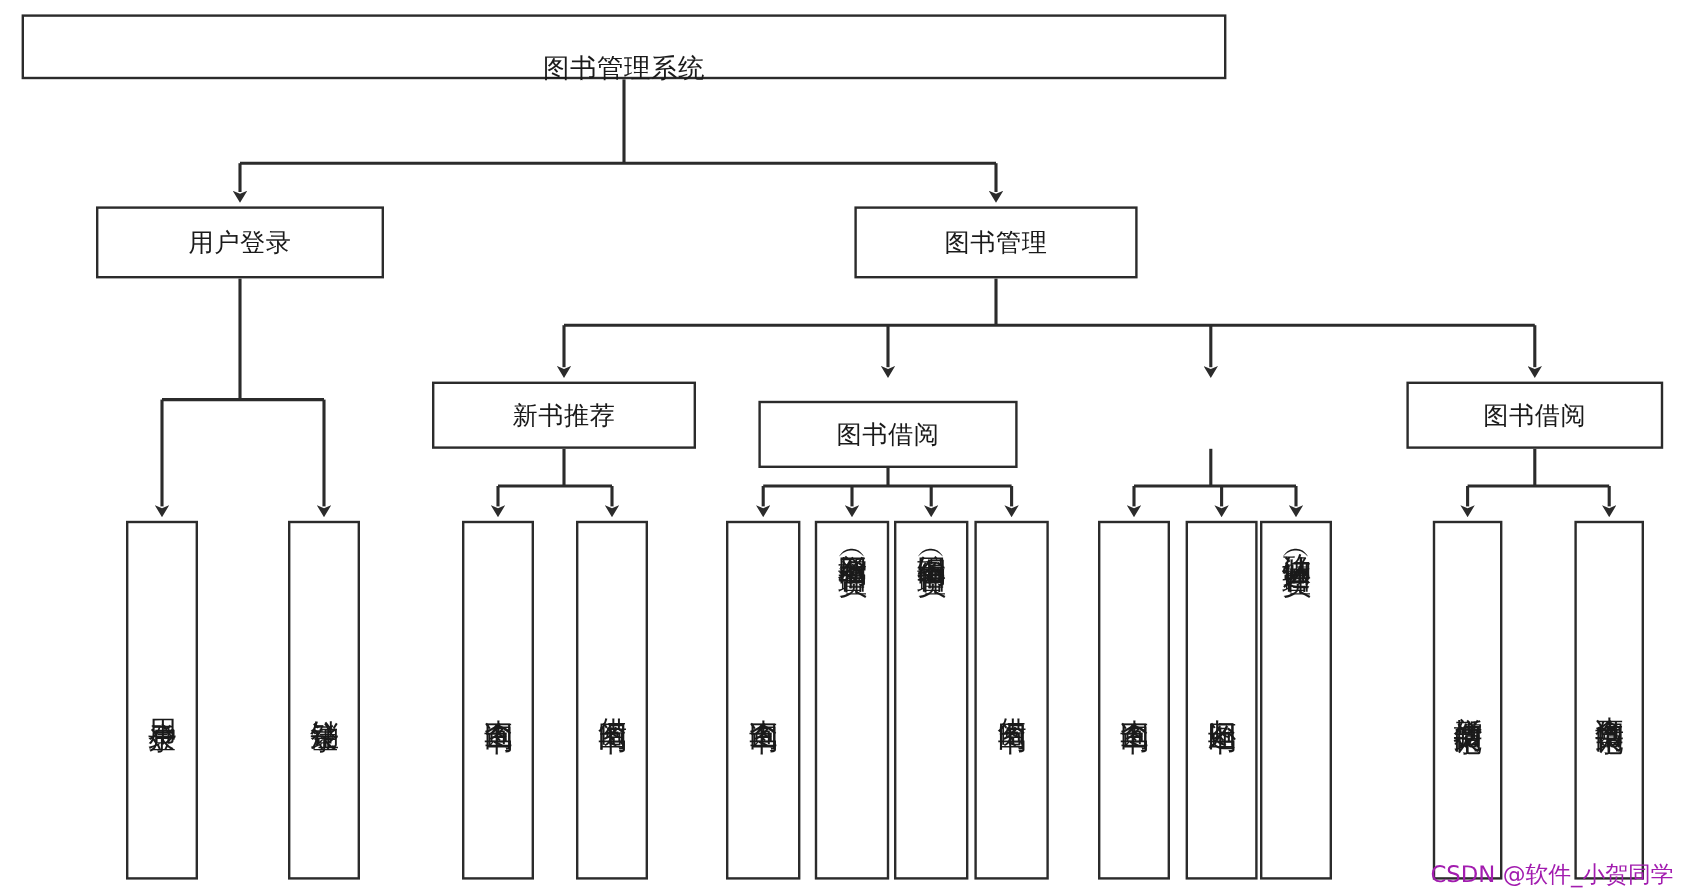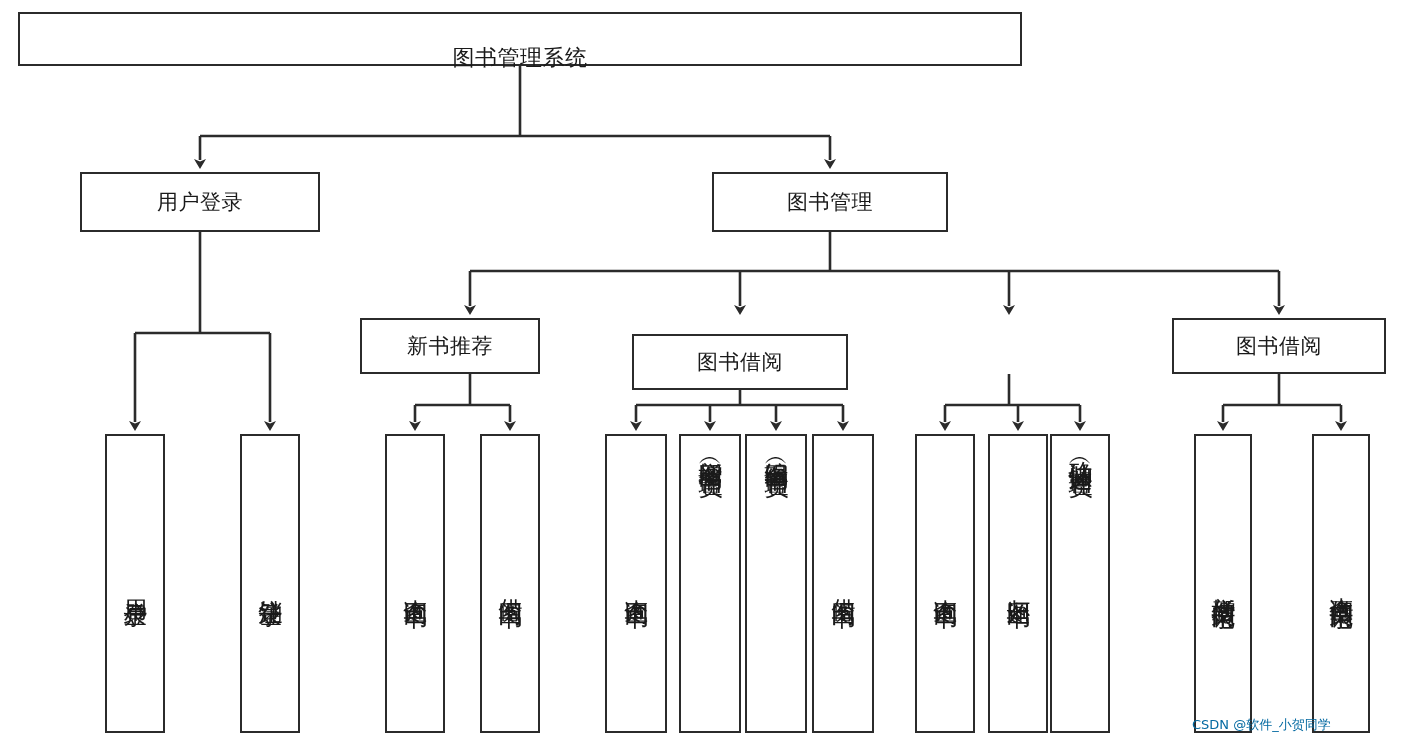--- a/index.html
+++ b/index.html
@@ -61,22 +61,22 @@
     letter-spacing: 2px;
     white-space: nowrap;
   }
   
   .node.leaf.top-aligned {
     align-items: flex-start;
     padding-top: 6px;
   }
   .watermark {
     position: absolute;
-    font-size: 13px;
-    color: #0369a1;
+    font-size: 19px;
+    color: #a21caf;
     white-space: nowrap;
     font-family: "DejaVu Sans", "Liberation Sans", sans-serif;
   }
 </style>
 </head>
 <body>
 
 <div id="canvas">
 
   <svg class="connectors" viewBox="0 0 1405 747" xmlns="http://www.w3.org/2000/svg">
@@ -133,21 +133,21 @@
     <span class="node-label">图书管理系统</span>
   </div>
 
   <div class="node horiz" style="left:80px; top:172px; width:240px; height:60px;">
     <span class="node-label">用户登录</span>
   </div>
   <div class="node horiz" style="left:712px; top:172px; width:236px; height:60px;">
     <span class="node-label">图书管理</span>
   </div>
 
-  <div class="node horiz" style="left:360px; top:318px; width:180px; height:56px;">
+  <div class="node horiz" style="left:360px; top:318px; width:220px; height:56px;">
     <span class="node-label">新书推荐</span>
   </div>
   <div class="node horiz" style="left:632px; top:334px; width:216px; height:56px;">
     <span class="node-label">图书借阅</span>
   </div>
   <div class="node horiz" style="left:1172px; top:318px; width:214px; height:56px;">
     <span class="node-label">图书借阅</span>
   </div>
 
   <div class="node leaf" style="left:105px; top:434px; width:60px; height:299px;">

